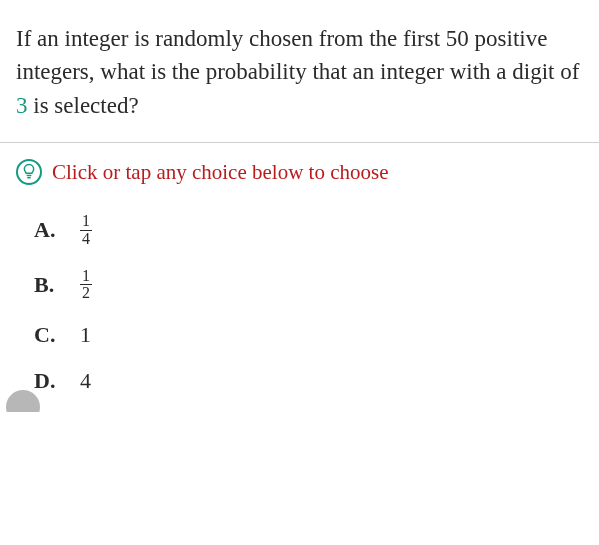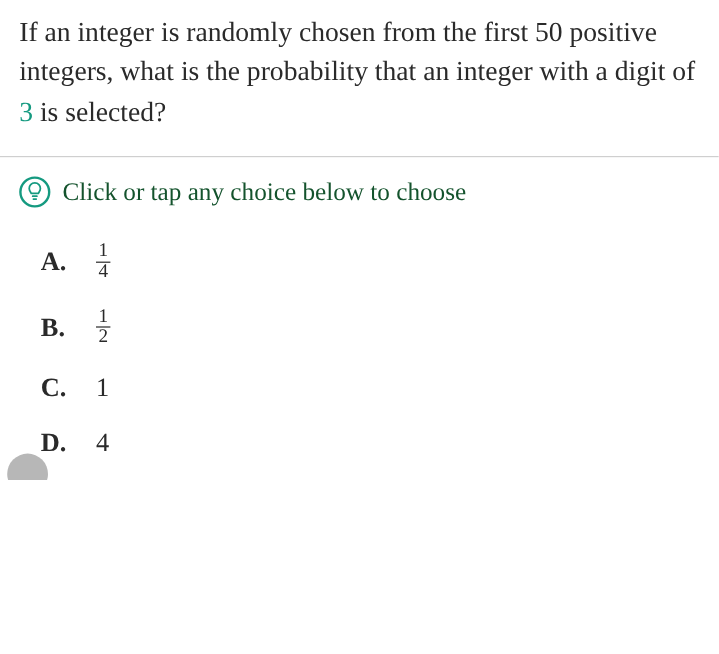--- a/index.html
+++ b/index.html
@@ -41,21 +41,21 @@
     display: flex;
     align-items: center;
     justify-content: center;
     flex-shrink: 0;
   }
   .bulb-circle svg {
     width: 14px;
     height: 18px;
   }
   .hint-text {
-    color: #14532d;
+    color: #b91c1c;
     font-size: 21px;
   }
   .choices {
     padding: 0 16px 16px 34px;
   }
   .choice {
     display: flex;
     align-items: center;
     font-size: 22px;
     color: #2a2a2a;
@@ -86,21 +86,21 @@
   .bubble {
     position: absolute;
     bottom: -12px;
     left: 6px;
     width: 34px;
     height: 34px;
     border-radius: 50%;
     background: #7b7b7b;
     opacity: 0.55;
   }
-  .wrap { position: relative; height: 400px; width: 599px; overflow: hidden;}
+  .wrap { position: relative; height: 400px; width: 599px; overflow: hidden; margin-top: 12px;}
 </style>
 </head>
 <body>
 
 <div class="wrap">
 
   <div class="question-area">
     <div class="question-text">
       <span>If an integer is randomly chosen from the first 50 positive integers, what is the probability that an integer with a digit of </span>
       <span class="highlight-num">3</span>

